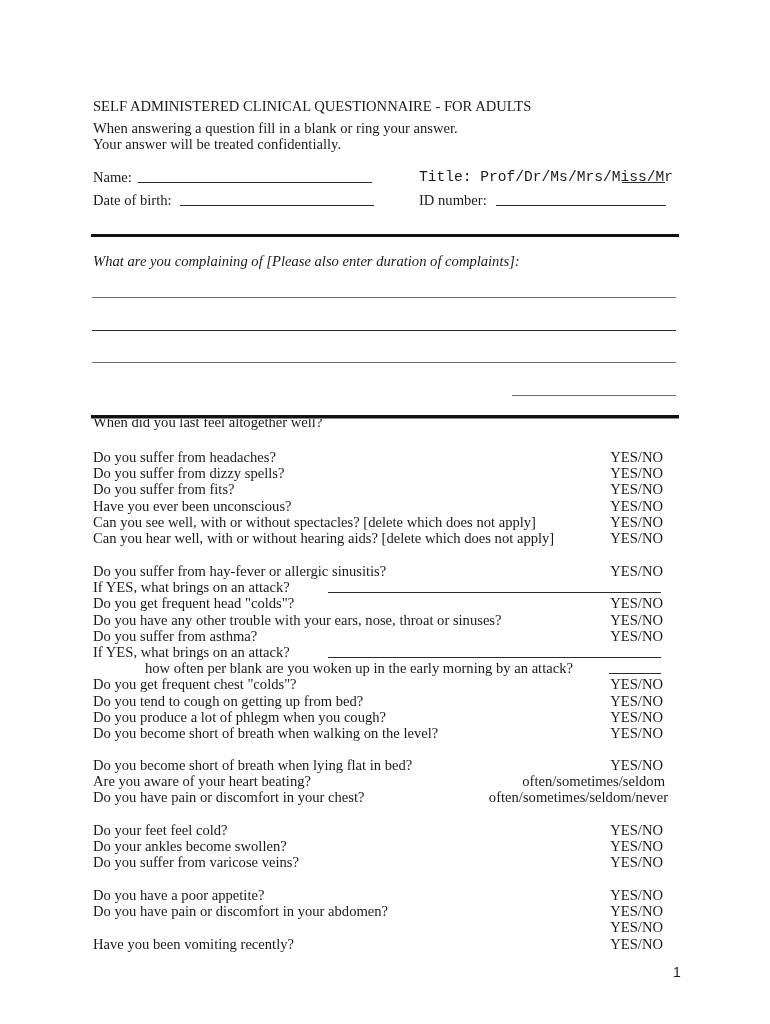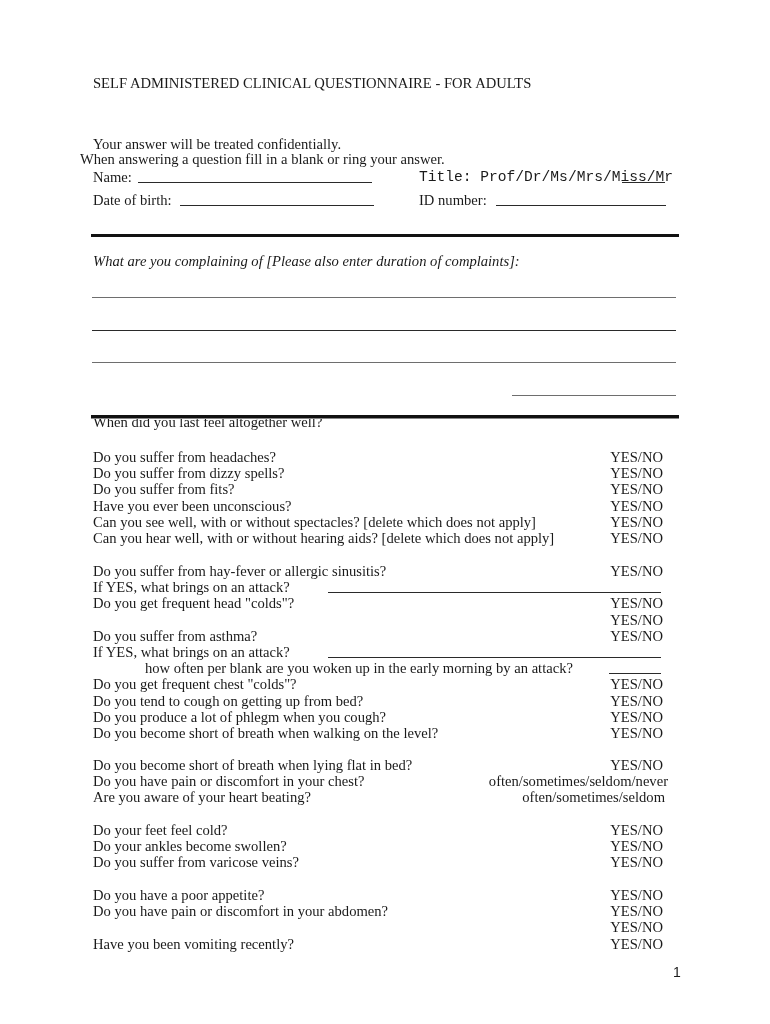--- a/index.html
+++ b/index.html
@@ -16,22 +16,22 @@
   .qlist { position: absolute; left: 93px; width: 570px; margin-top: 16px; }
   .qrow { position: relative; height: 16.2px; line-height: 16.2px; white-space: nowrap; }
   .qrow .ans { position: absolute; right: 0; top: 0; }
   .qrow.indent .qtext { padding-left: 52px; }
   .qrow .fill { position: absolute; top: 13px; height: 0; border-bottom: 1px solid #2a2a2a; }
   .pagenum { position: absolute; font-family: "Liberation Sans", "DejaVu Sans", sans-serif; font-size: 14px; }
 </style>
 </head>
 <body>
 
-<div class="abs" style="left:93px; top:75px;">SELF ADMINISTERED CLINICAL QUESTIONNAIRE - FOR ADULTS</div>
-<div class="abs" style="left:80px; top:120px;margin-top:31px;">When answering a question fill in a blank or ring your answer.</div>
+<div class="abs" style="left:93px; top:98px;">SELF ADMINISTERED CLINICAL QUESTIONNAIRE - FOR ADULTS</div>
+<div class="abs" style="left:93px; top:120px;">When answering a question fill in a blank or ring your answer.</div>
 <div class="abs" style="left:93px; top:136px;">Your answer will be treated confidentially.</div>
 
 <div class="abs" style="left:93px; top:169px;">Name:</div>
 <div class="blank" style="left:138px; top:182px; width:234px;"><span></span></div>
 <div class="abs" style="left:419px; top:169px;font-family:Liberation Mono, monospace;">Title: Prof/Dr/Ms/Mrs/Miss/Mr</div>
 <div class="blank" style="left:622px; top:182px; width:43px;"><span></span></div>
 
 <div class="abs" style="left:93px; top:192px;">Date of birth:</div>
 <div class="blank" style="left:180px; top:205px; width:194px;"><span></span></div>
 <div class="abs" style="left:419px; top:192px;">ID number:</div>
@@ -55,34 +55,34 @@
   <div class="qrow"><span class="qtext">Do you suffer from fits?</span><span class="ans">YES/NO</span></div>
   <div class="qrow"><span class="qtext">Have you ever been unconscious?</span><span class="ans">YES/NO</span></div>
   <div class="qrow"><span class="qtext">Can you see well, with or without spectacles? [delete which does not apply]</span><span class="ans">YES/NO</span></div>
   <div class="qrow"><span class="qtext">Can you hear well, with or without hearing aids? [delete which does not apply]</span><span class="ans">YES/NO</span></div>
 </div>
 
 <div class="qlist" style="top:547px;">
   <div class="qrow"><span class="qtext">Do you suffer from hay-fever or allergic sinusitis?</span><span class="ans">YES/NO</span></div>
   <div class="qrow"><span class="qtext">If YES, what brings on an attack?</span><span class="fill" style="left:235px; width:333px;"></span></div>
   <div class="qrow"><span class="qtext">Do you get frequent head "colds"?</span><span class="ans">YES/NO</span></div>
-  <div class="qrow"><span class="ans">YES/NO</span></div>
+  <div class="qrow"><span class="qtext">Do you have any other trouble with your ears, nose, throat or sinuses?</span><span class="ans">YES/NO</span></div>
   <div class="qrow"><span class="qtext">Do you suffer from asthma?</span><span class="ans">YES/NO</span></div>
   <div class="qrow"><span class="qtext">If YES, what brings on an attack?</span><span class="fill" style="left:235px; width:333px;"></span></div>
   <div class="qrow indent"><span class="qtext">how often per blank are you woken up in the early morning by an attack?</span><span class="fill" style="left:516px; width:52px;"></span></div>
   <div class="qrow"><span class="qtext">Do you get frequent chest "colds"?</span><span class="ans">YES/NO</span></div>
   <div class="qrow"><span class="qtext">Do you tend to cough on getting up from bed?</span><span class="ans">YES/NO</span></div>
   <div class="qrow"><span class="qtext">Do you produce a lot of phlegm when you cough?</span><span class="ans">YES/NO</span></div>
   <div class="qrow"><span class="qtext">Do you become short of breath when walking on the level?</span><span class="ans">YES/NO</span></div>
 </div>
 
 <div class="qlist" style="top:741px; width:575px;">
   <div class="qrow"><span class="qtext">Do you become short of breath when lying flat in bed?</span><span class="ans" style="right:5px;">YES/NO</span></div>
+  <div class="qrow"><span class="qtext">Are you aware of your heart beating?</span><span class="ans" style="right:3px;">often/sometimes/seldom</span></div>
   <div class="qrow"><span class="qtext">Do you have pain or discomfort in your chest?</span><span class="ans">often/sometimes/seldom/never</span></div>
-  <div class="qrow"><span class="qtext">Are you aware of your heart beating?</span><span class="ans" style="right:3px;">often/sometimes/seldom</span></div>
 </div>
 
 <div class="qlist" style="top:806px;">
   <div class="qrow"><span class="qtext">Do your feet feel cold?</span><span class="ans">YES/NO</span></div>
   <div class="qrow"><span class="qtext">Do your ankles become swollen?</span><span class="ans">YES/NO</span></div>
   <div class="qrow"><span class="qtext">Do you suffer from varicose veins?</span><span class="ans">YES/NO</span></div>
 </div>
 
 <div class="qlist" style="top:871px;">
   <div class="qrow"><span class="qtext">Do you have a poor appetite?</span><span class="ans">YES/NO</span></div>

